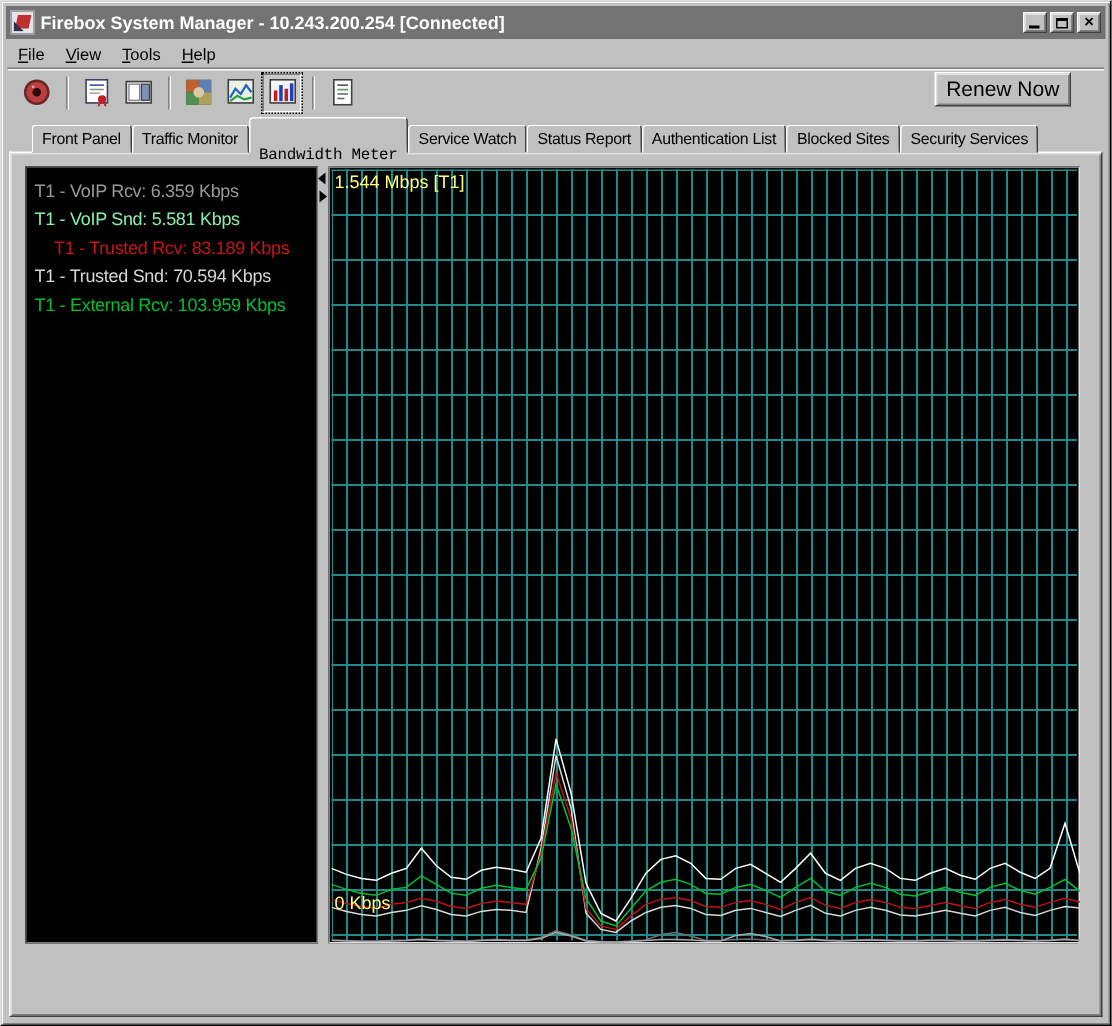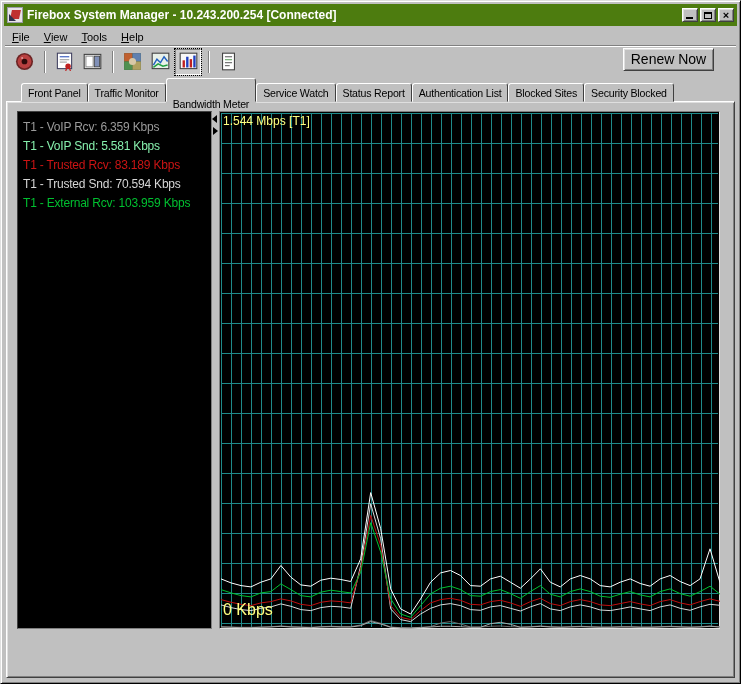--- a/index.html
+++ b/index.html
@@ -7,21 +7,21 @@
   body { font-family: "Liberation Sans", sans-serif; font-size: 11px; color: #000; }
 
   
   .window {
     position: relative; width: 741px; height: 684px; background: #c0c0c0;
     border: 1px solid; border-color: #dfdfdf #000 #000 #dfdfdf;
     box-shadow: inset 1px 1px 0 #fff, inset -1px -1px 0 #808080;
   }
   .titlebar {
     position: absolute; left: 3px; top: 3px; right: 3px; height: 22px;
-    background: #4d7c0f; display: flex; align-items: center; padding: 0 3px;
+    background: #737373; display: flex; align-items: center; padding: 0 3px;
   }
   .titlebar .title { color: #fff; font-weight: bold; font-size: 12px; margin-left: 4px; flex: 1;
     white-space: nowrap; overflow: hidden; }
   .sysicon { width: 16px; height: 16px; position: relative; background: #e7e3e7; border: 1px solid #9a9aa8; }
   .sysicon .red { position: absolute; left: 3px; top: 2px; width: 9px; height: 9px; background: #c03030; transform: skewX(-12deg); }
   .sysicon .dark { position: absolute; left: 1px; top: 6px; width: 7px; height: 7px; background: #30304a; clip-path: polygon(0 0, 100% 100%, 0 100%); }
   .winbtn {
     width: 16px; height: 14px; background: #c0c0c0; margin-left: 2px; position: relative;
     border: 1px solid; border-color: #fff #404040 #404040 #fff;
     box-shadow: inset 1px 1px 0 #dfdfdf, inset -1px -1px 0 #808080;
@@ -58,21 +58,21 @@
   }
 
   
   .tabstrip { position: absolute; left: 8px; top: 79px; right: 4px; height: 22px; display: flex; align-items: flex-end; z-index: 3; margin-left: 12px; }
   .tab {
     background: #c0c0c0; padding: 3px 6px 3px; margin-right: 0px; white-space: nowrap;
     border: 1px solid; border-color: #fff #404040 transparent #fff;
     border-top-left-radius: 3px; border-top-right-radius: 3px;
     font-size: 10.6px; letter-spacing: -0.2px; height: 19px;
   }
-  .tab.active { height: 22px; padding-top: 19px; position: relative; z-index: 4; box-shadow: 0 2px 0 #c0c0c0; }
+  .tab.active { height: 22px; padding-top: 19px; position: relative; z-index: 4; box-shadow: 0 2px 0 #c0c0c0; font-family: Liberation Mono, monospace; }
 
   
   .tabpage {
     position: absolute; left: 5px; top: 100px; right: 5px; bottom: 5px;
     background: #c0c0c0; border: 1px solid; border-color: #fff #404040 #404040 #fff;
     box-shadow: inset 1px 1px 0 #dfdfdf, inset -1px -1px 0 #808080; z-index: 2;
   }
 
   
   .legend {
@@ -95,21 +95,21 @@
     border: 1px solid; border-color: #808080 #dfdfdf #dfdfdf #808080; background: #000; z-index: 5; padding-left: 12px;
   }
   .graph-grid {
     position: absolute; inset: 1px;
     background-image:
       repeating-linear-gradient(to right,  var(--grid, #1f8a8a) 0 1px, transparent 1px 10px),
       repeating-linear-gradient(to bottom, var(--grid, #1f8a8a) 0 1px, transparent 1px 30px);
   }
   #graph-svg { position: absolute; left: 1px; top: 1px; }
   .graph-label-top  { position: absolute; left: 3px; top: 2px;  color: var(--graphlabel, #ffff80); font-size: 12px; z-index: 6; }
-  .graph-label-bot  { position: absolute; left: 3px; bottom: 9px; color: var(--graphlabel, #ffff80); font-size: 16px; z-index: 6; }
+  .graph-label-bot  { position: absolute; left: 3px; bottom: 19px; color: var(--graphlabel, #ffff80); font-size: 12px; z-index: 6; }
 
   
   .footer { position: absolute; left: 6px; right: 6px; top: 642px; height: 32px; }
   .refresh-label { position: absolute; left: 14px; top: 9px; font-size: 11px; }
   .combo {
     position: absolute; left: 108px; top: 5px; width: 88px; height: 21px; background: #fff;
     border: 1px solid; border-color: #808080 #fff #fff #808080;
     box-shadow: inset 1px 1px 0 #404040; display: flex; align-items: center;
   }
   .combo-value { flex: 1; padding-left: 5px; font-size: 11px; }
@@ -224,29 +224,29 @@
   <div class="renew-btn">Renew Now</div>
 
   <div class="tabstrip">
     <div class="tab">Front Panel</div>
     <div class="tab">Traffic Monitor</div>
     <div class="tab active">Bandwidth Meter</div>
     <div class="tab">Service Watch</div>
     <div class="tab">Status Report</div>
     <div class="tab">Authentication List</div>
     <div class="tab">Blocked Sites</div>
-    <div class="tab">Security Blocked</div>
+    <div class="tab">Security Services</div>
   </div>
 
   <div class="tabpage"></div>
 
   <div class="legend">
     <div class="legend-row" style="color: rgb(154, 154, 154);">T1 - VoIP Rcv: 6.359 Kbps</div>
     <div class="legend-row" style="color: #86efac;">T1 - VoIP Snd: 5.581 Kbps</div>
-    <div class="legend-row" style="color: rgb(204, 20, 20);">T1 - Trusted Rcv: 83.189 Kbps</div>
+    <div class="legend-row" style="color: rgb(204, 20, 20); text-align: center;">T1 - Trusted Rcv: 83.189 Kbps</div>
     <div class="legend-row" style="color: rgb(214, 214, 214);">T1 - Trusted Snd: 70.594 Kbps</div>
     <div class="legend-row" style="color: rgb(0, 192, 48);">T1 - External Rcv: 103.959 Kbps</div>
   </div>
 
   <div class="splitter">
     <div class="split-arrow-left"></div>
     <div class="split-arrow-right"></div>
   </div>
 
   <div class="graph">

